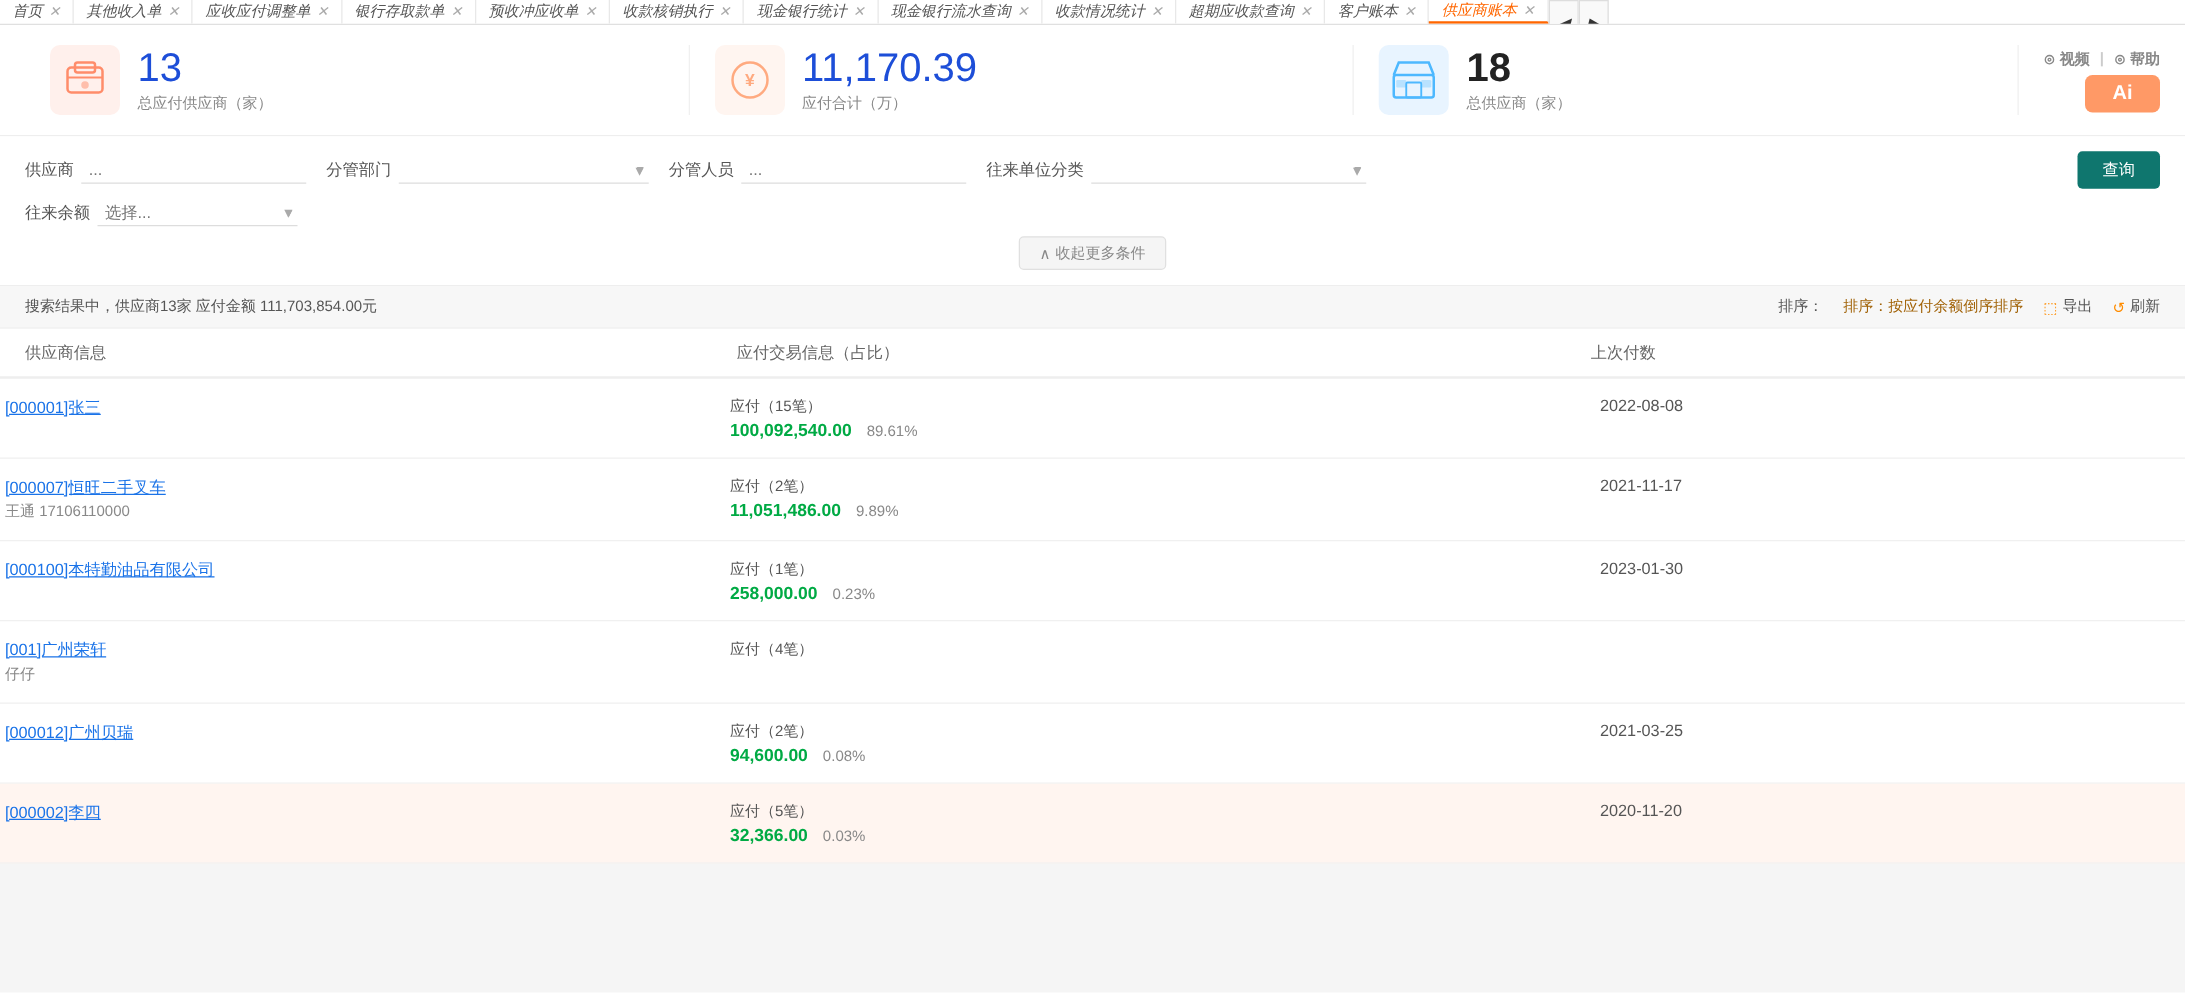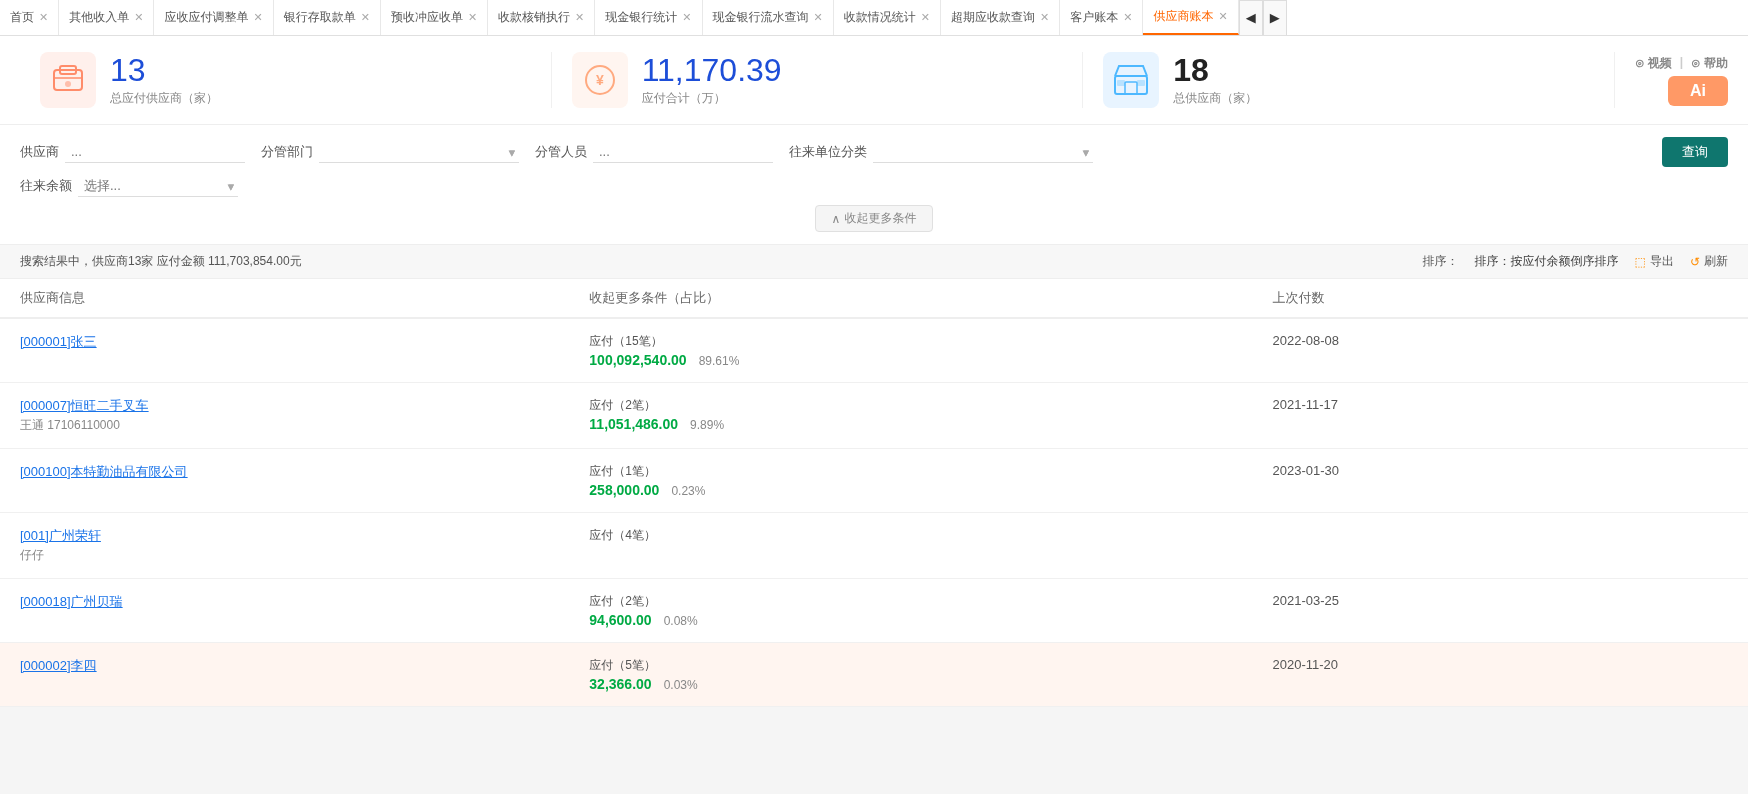--- a/index.html
+++ b/index.html
@@ -1,25 +1,26 @@
 <!DOCTYPE html>
 <html><head>
   <meta charset="utf-8">
   <style>
     * { box-sizing: border-box; margin: 0; padding: 0; }
     body { font-family: 'Microsoft YaHei', Arial, sans-serif; font-size: 13px; background: #f5f5f5; color: #333; }
 
     
     .top-nav {
       display: flex;
-      align-items: center;
+      align-items: flex-start;
       background: #fff;
       border-bottom: 1px solid #e0e0e0;
-      height: 36px;
+      height: 20px;
       overflow: hidden;
+      font-style: italic;
     }
     .nav-tab {
       display: flex;
       align-items: center;
       padding: 0 10px;
       height: 100%;
       border-right: 1px solid #e8e8e8;
       white-space: nowrap;
       cursor: pointer;
       font-size: 12px;
@@ -199,21 +200,21 @@
       color: #555;
     }
     .results-right {
       margin-left: auto;
       display: flex;
       align-items: flex-end;
       gap: 16px;
       font-size: 12px;
     }
     .sort-label { color: #555; }
-    .sort-value { color: #404040; }
+    .sort-value { color: #a16207; }
     .action-btn {
       display: flex;
       align-items: center;
       gap: 4px;
       cursor: pointer;
       color: #555;
     }
 
     
     .data-table {
@@ -227,21 +228,21 @@
       font-size: 13px;
       color: #666;
       font-weight: 500;
     }
     .col-supplier { flex: 2.5; }
     .col-transaction { flex: 3; }
     .col-lastpay { flex: 2; }
 
     .table-row {
       display: flex;
-      padding: 14px 20px;
+      padding: 14px 4px;
       border-bottom: 1px solid #f0f0f0;
       align-items: flex-start;
     }
     .table-row.highlighted { background: #fff5f0; }
 
     .supplier-link {
       color: #1a73e8;
       text-decoration: underline;
       cursor: pointer;
       font-size: 13px;
@@ -444,21 +445,21 @@
       <span style="color:#ff8c00;">↺</span>
       <span>刷新</span>
     </div>
   </div>
 </div>
 
 <div class="data-table">
 
   <div class="table-header">
     <div class="col-supplier">供应商信息</div>
-    <div class="col-transaction">收起更多条件（占比）</div>
+    <div class="col-transaction">应付交易信息（占比）</div>
     <div class="col-lastpay">上次付数</div>
   </div>
 
   <div id="table-body">
       <div class="table-row">
     <div class="col-supplier">
       <div>
         <a class="supplier-link">[000001]张三</a>
       </div>
 
@@ -520,21 +521,21 @@
     <div class="col-transaction">
       <div class="trans-label">应付（4笔）</div>
     </div>
     <div class="col-lastpay">
       <span class="last-pay"></span>
     </div>
   </div>
       <div class="table-row">
     <div class="col-supplier">
       <div>
-        <a class="supplier-link">[000018]广州贝瑞</a>
+        <a class="supplier-link">[000012]广州贝瑞</a>
       </div>
 
     </div>
     <div class="col-transaction">
       <div class="trans-label">应付（2笔）</div>
       <div class="trans-row">
         <span class="trans-amount">94,600.00</span>
         <span class="trans-percent">0.08%</span>
       </div>
     </div>

